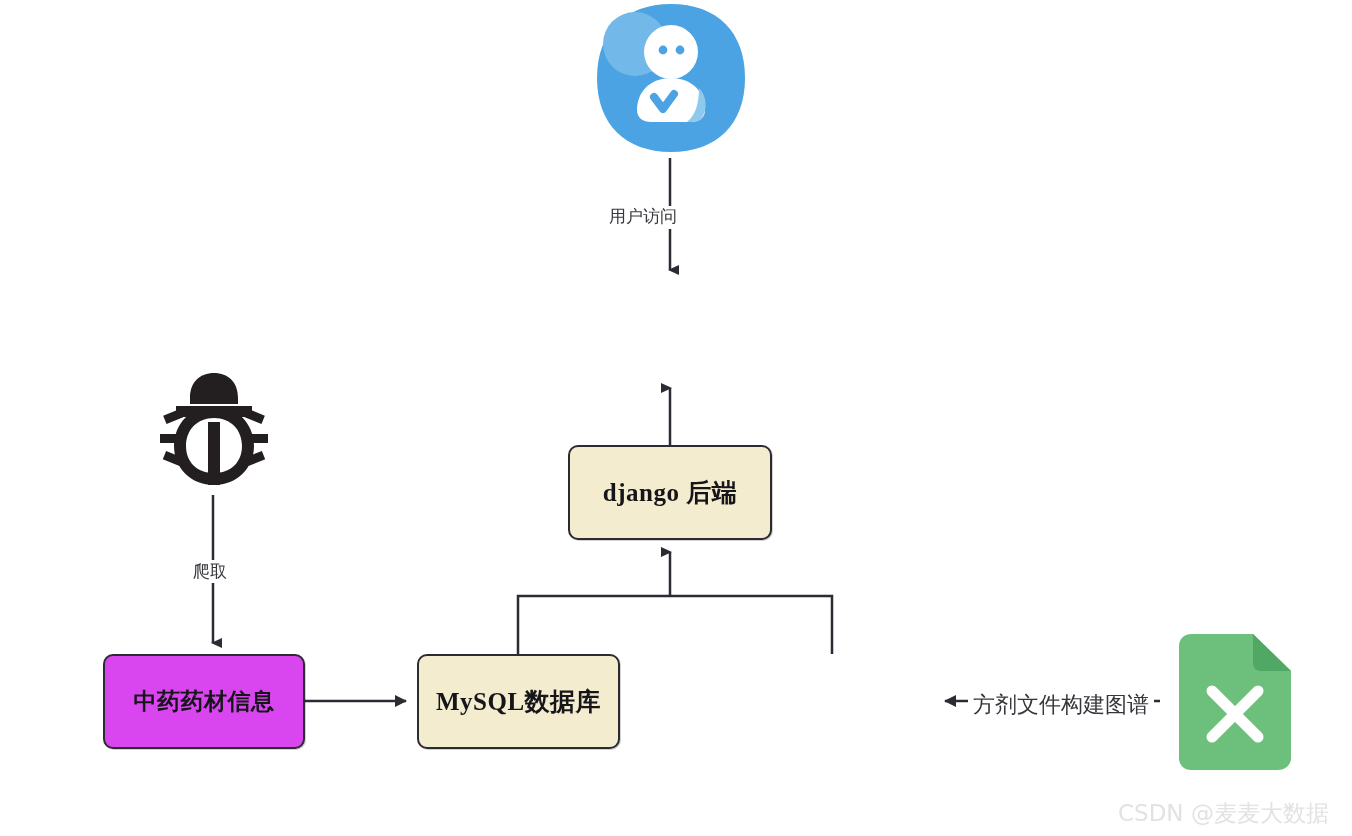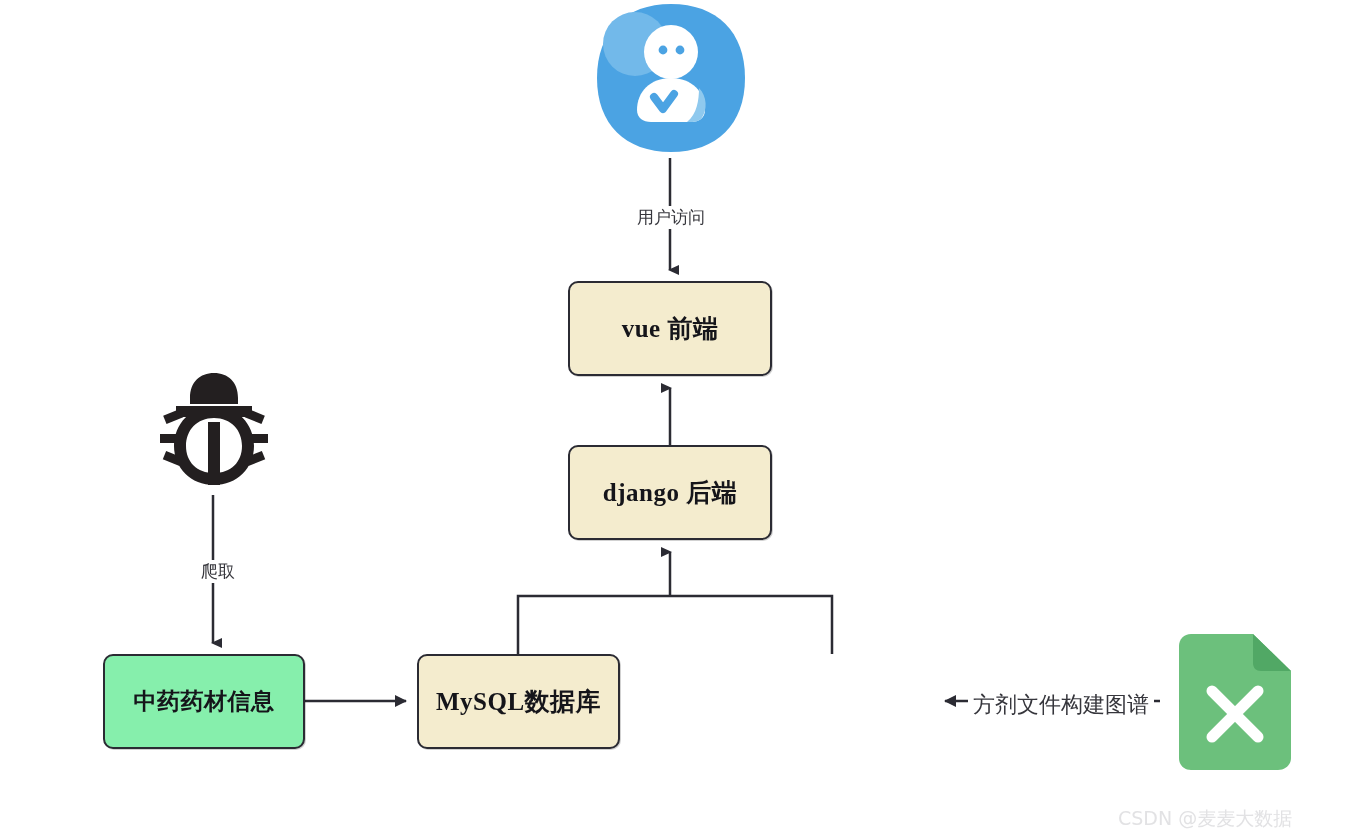--- a/index.html
+++ b/index.html
@@ -36,41 +36,41 @@
     align-items: center;
     justify-content: center;
     text-align: center;
     font-family: "Liberation Serif", "DejaVu Serif", serif;
     font-weight: 700;
     color: #15151a;
     letter-spacing: 0.5px;
     box-shadow: 1px 1px 0 rgba(0,0,0,0.18);
   }
   .node.cream { background: #f4ecce; }
-  .node.cyan  { background: #86efac; }
+  .node.cyan  { background: #d946ef; }
 
   .node-vue    { left: 568px; top: 281px; width: 204px; height: 95px; font-size: 25px; }
   .node-django { left: 568px; top: 445px; width: 204px; height: 95px; font-size: 25px; }
   .node-mysql  { left: 417px; top: 654px; width: 203px; height: 95px; font-size: 25px; }
   .node-neo4j  { left: 731px; top: 654px; width: 203px; height: 95px; font-size: 25px; }
   .node-herb   { left: 103px; top: 654px; width: 202px; height: 95px; font-size: 23px; }
 
   
   .edge-label {
     position: absolute;
     background: #ffffff;
     color: #36363c;
     font-family: "DejaVu Sans", "Liberation Sans", sans-serif;
     font-size: 17px;
     line-height: 1.1;
     padding: 2px 5px;
     white-space: nowrap;
   }
-  .label-user  { left: 632px; top: 206px; }
-  .label-crawl { left: 196px; top: 560px; }
+  .label-user  { left: 604px; top: 206px; font-family: Liberation Serif, serif; }
+  .label-crawl { left: 188px; top: 560px; }
   .label-graph { left: 968px; top: 691px; font-size: 22px; }
 
   
   .avatar-icon {
     position: absolute;
     left: 595px;
     top: 2px;
     width: 152px;
     height: 152px;
   }
@@ -89,25 +89,24 @@
     top: 634px;
     width: 112px;
     height: 136px;
   }
   
   .watermark {
     position: absolute;
     left: 1118px;
     top: 798px;
     font-family: "DejaVu Sans", "Liberation Sans", sans-serif;
-    font-size: 19px;
+    font-size: 23px;
     color: #e2e2e4;
     white-space: nowrap;
     user-select: none;
-    margin-top: 8px;
   }
 </style>
 </head>
 <body>
 
 <div id="canvas">
 
   <svg id="edges" viewBox="0 0 1352 836" xmlns="http://www.w3.org/2000/svg">
     <defs>
       <marker id="arrowDown" markerWidth="12" markerHeight="12" refX="5" refY="9" orient="auto" markerUnits="userSpaceOnUse">
@@ -192,23 +191,20 @@
   <svg class="file-icon" viewBox="0 0 112 136" xmlns="http://www.w3.org/2000/svg">
     <path d="M12,0 L74,0 L112,37 L112,124 C112,131 106,136 99,136
              L12,136 C5,136 0,131 0,124 L0,12 C0,5 5,0 12,0 Z" fill="#6cc07c"></path>
     <path d="M74,0 L112,37 L82,37 C77,37 74,34 74,29 Z" fill="#51a865"></path>
     <g stroke="#ffffff" stroke-width="11" stroke-linecap="round">
       <line x1="33" y1="57" x2="79" y2="103"></line>
       <line x1="79" y1="57" x2="33" y2="103"></line>
     </g>
   </svg>
 
-  <div class="node cream node-vue">
-    <span>vue 前端</span>
-  </div>
 
   <div class="node cream node-mysql">
     <span>MySQL数据库</span>
   </div>
 
   <div class="node cream node-django">
     <span>django 后端</span>
   </div>
 
 

